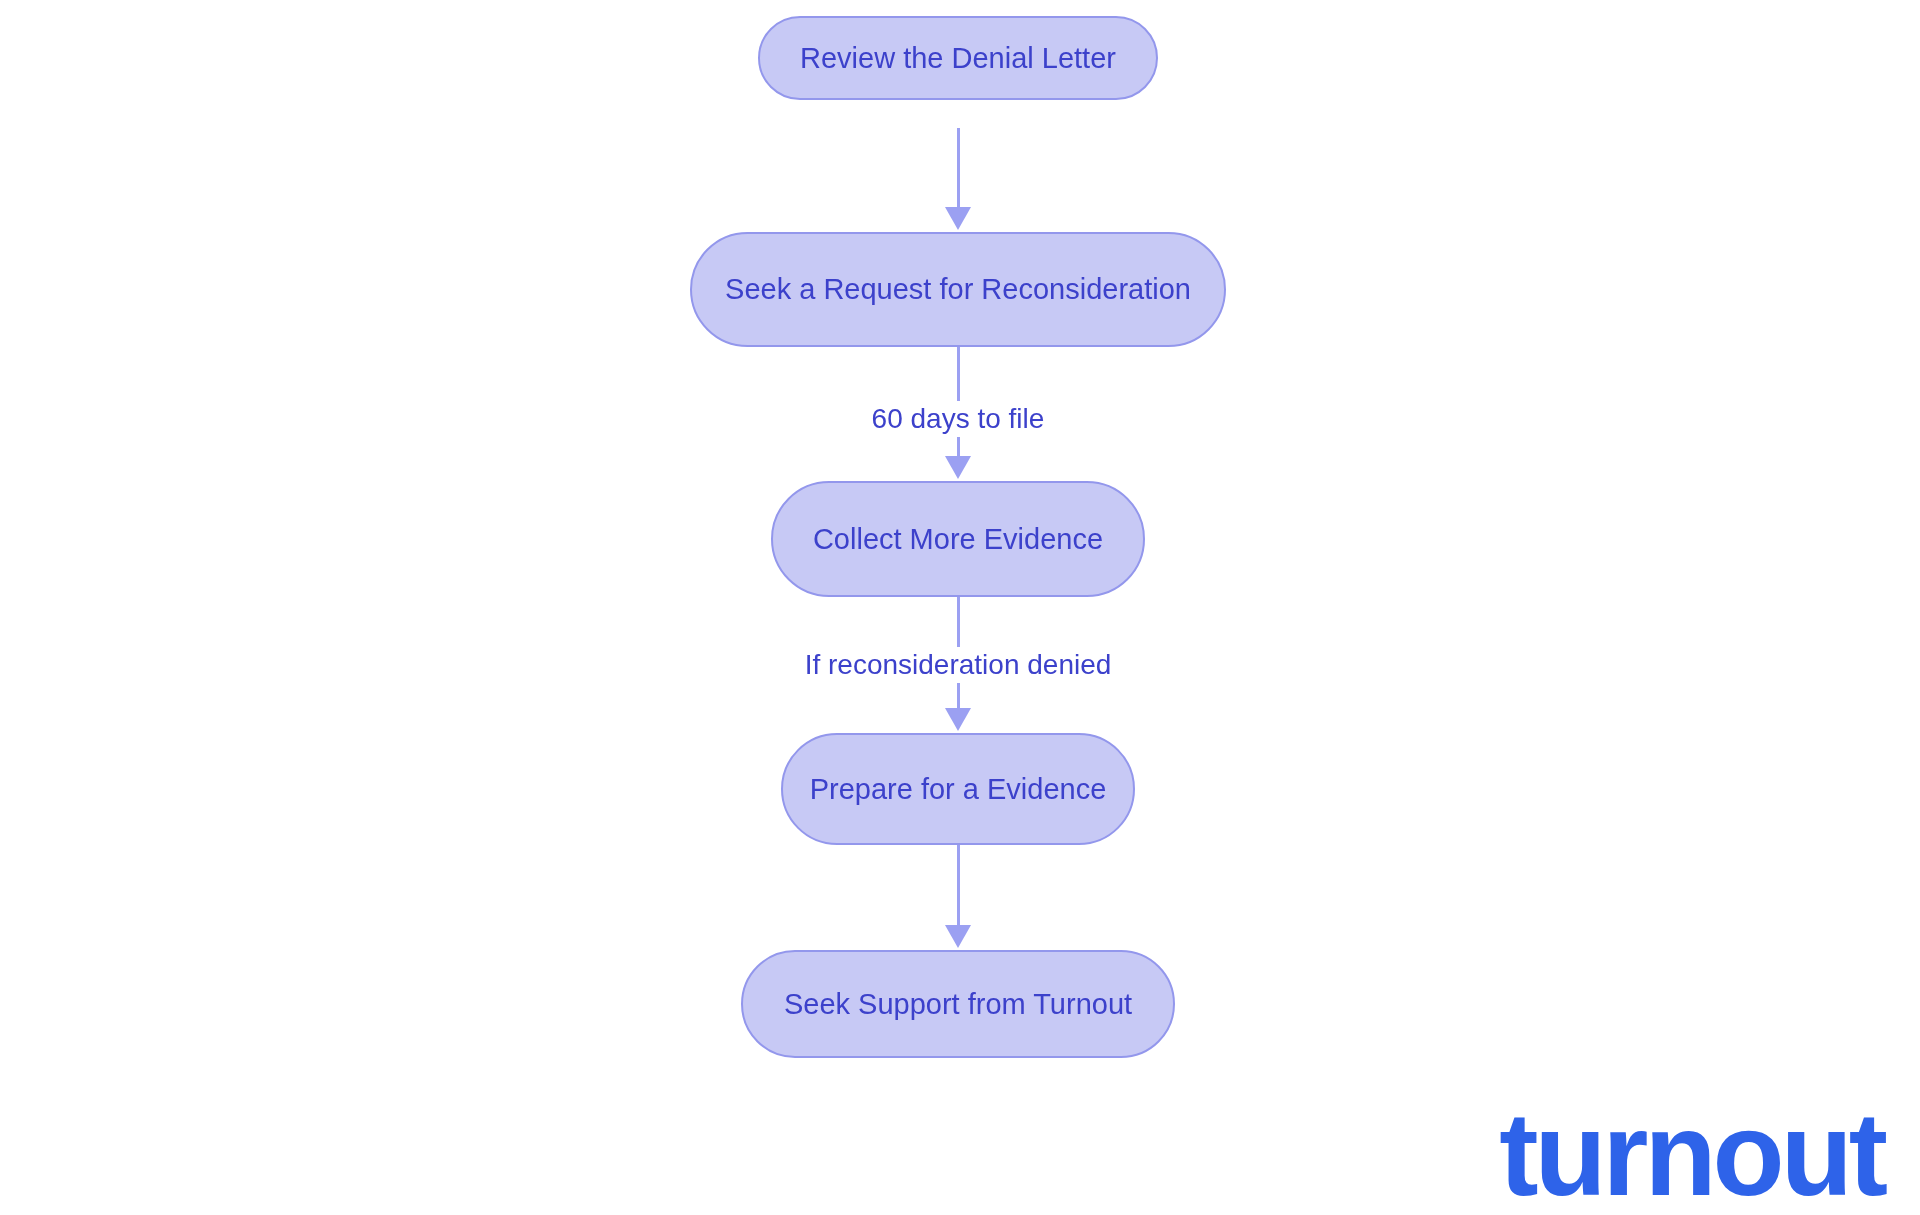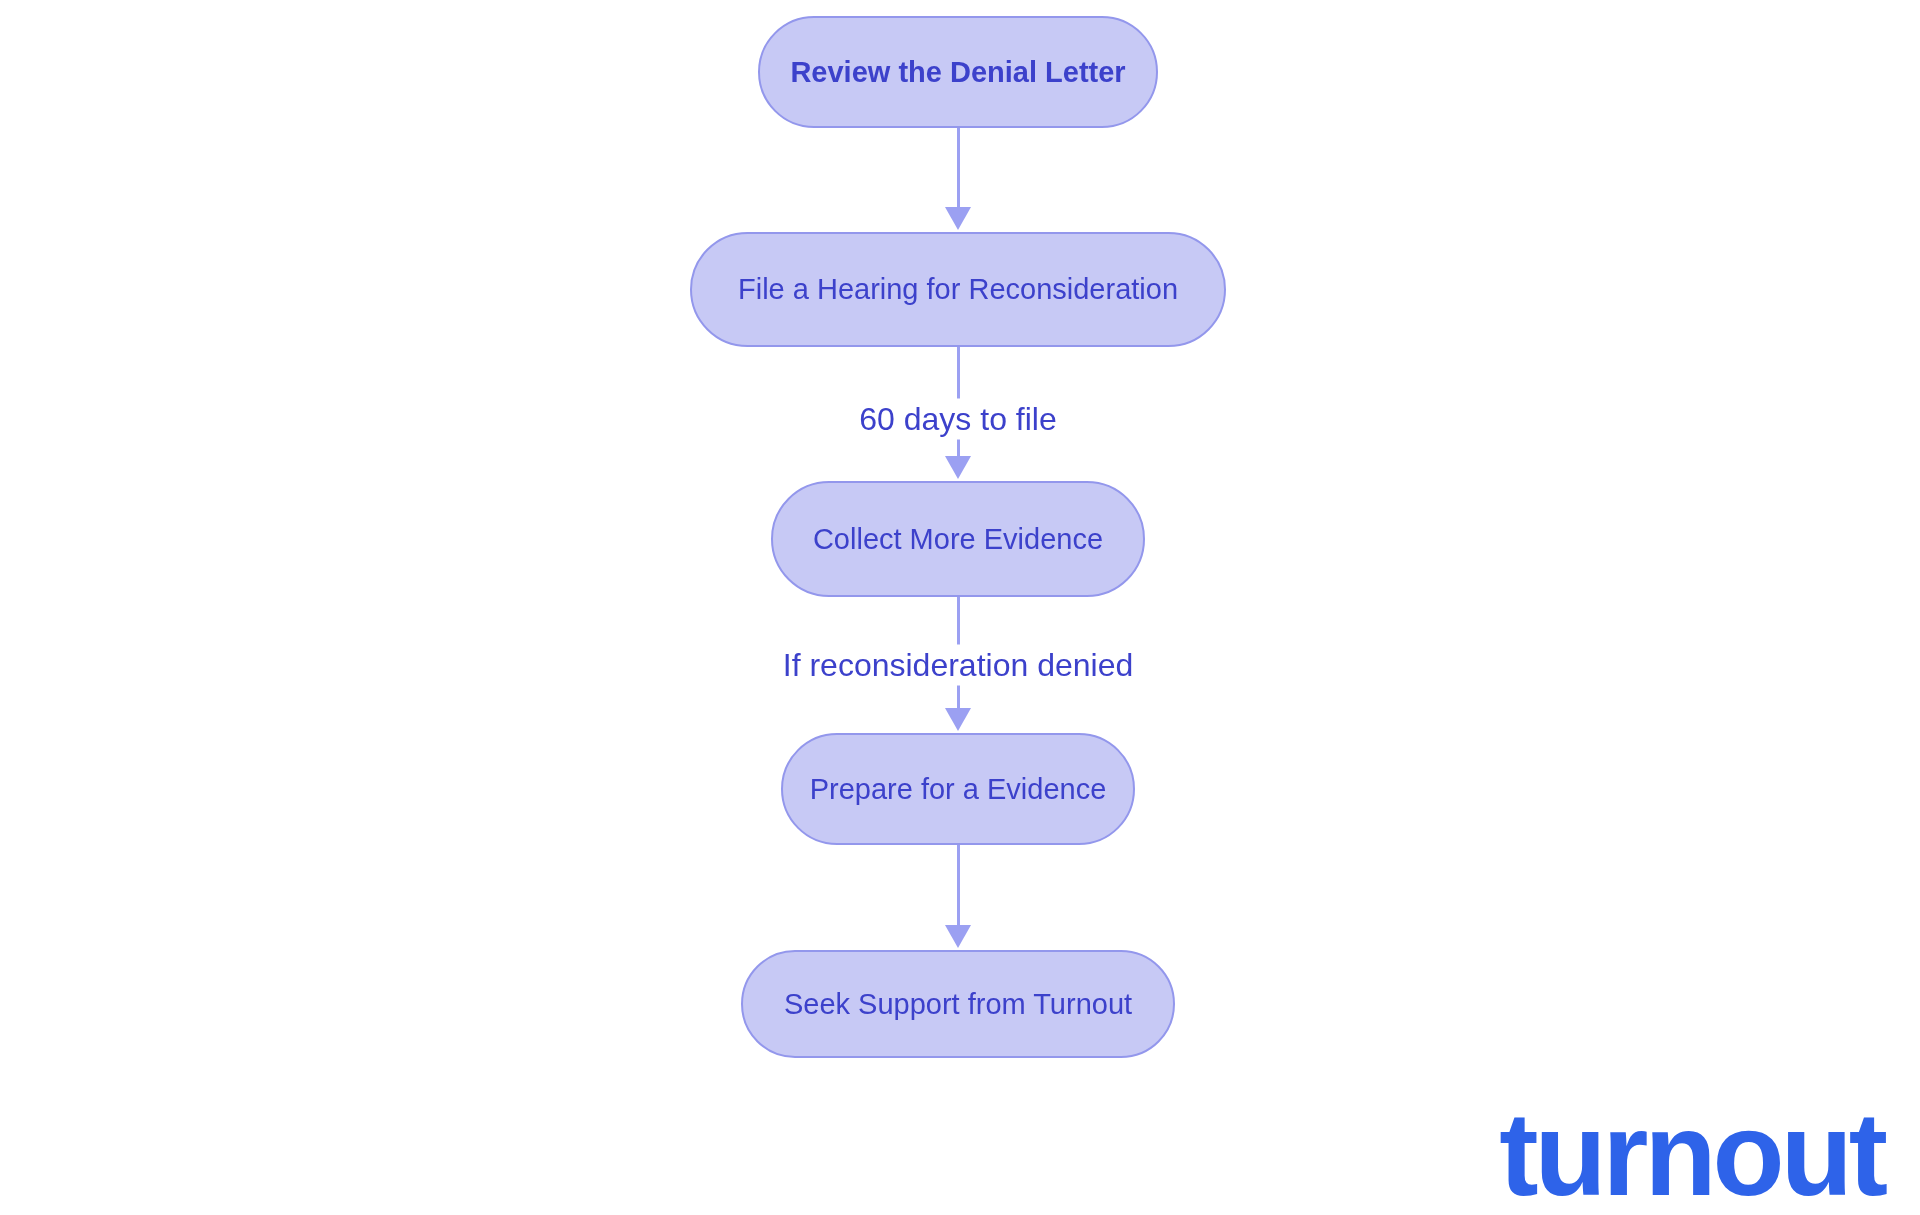--- a/index.html
+++ b/index.html
@@ -41,21 +41,21 @@
     border-left: 13px solid transparent;
     border-right: 13px solid transparent;
     border-top: 23px solid var(--edge-line, #9ba0f2);
   }
   .edge-label {
     position: absolute;
     transform: translate(-50%, -50%);
     background: #ffffff;
     padding: 2px 6px;
     color: var(--edge-label-text, #3c41cb);
-    font-size: 32px;
+    font-size: 28px;
     white-space: nowrap;
   }
   .logo {
     position: absolute;
     right: 36px;
     bottom: 2px;
     font-size: 118px;
     font-weight: bold;
     letter-spacing: -4px;
     line-height: 1.0;
@@ -70,20 +70,20 @@
       <div class="edge-line" style="left: 956.5px; top: 128px; height: 79px;"></div>
       <div class="edge-head" style="left: 945px; top: 207px;"></div>
       <div class="edge-line" style="left: 956.5px; top: 347px; height: 109px;"></div>
       <div class="edge-head" style="left: 945px; top: 456px;"></div>
       <div class="edge-label" style="left: 958px; top: 419px;">60 days to file</div>
       <div class="edge-line" style="left: 956.5px; top: 597px; height: 111px;"></div>
       <div class="edge-head" style="left: 945px; top: 708px;"></div>
       <div class="edge-label" style="left: 958px; top: 665px; text-align: center;">If reconsideration denied</div>
       <div class="edge-line" style="left: 956.5px; top: 845px; height: 80px;"></div>
       <div class="edge-head" style="left: 945px; top: 925px;"></div>
-      <div class="flow-node" style="left: 758px; top: 16px; width: 400px; height: 112px; font-weight: bold;">Review the Denial Letter</div>
-      <div class="flow-node" style="left: 690px; top: 232px; width: 536px; height: 115px;">File a Hearing for Reconsideration</div>
+      <div class="flow-node" style="left: 758px; top: 16px; width: 400px; height: 84px;">Review the Denial Letter</div>
+      <div class="flow-node" style="left: 690px; top: 232px; width: 536px; height: 115px;">Seek a Request for Reconsideration</div>
       <div class="flow-node" style="left: 771px; top: 481px; width: 374px; height: 116px;">Collect More Evidence</div>
       <div class="flow-node" style="left: 781px; top: 733px; width: 354px; height: 112px;">Prepare for a Evidence</div>
       <div class="flow-node" style="left: 741px; top: 950px; width: 434px; height: 108px;">Seek Support from Turnout</div>
     </div>
   <div class="logo">turnout</div>
 </div>
 
 </body></html>

